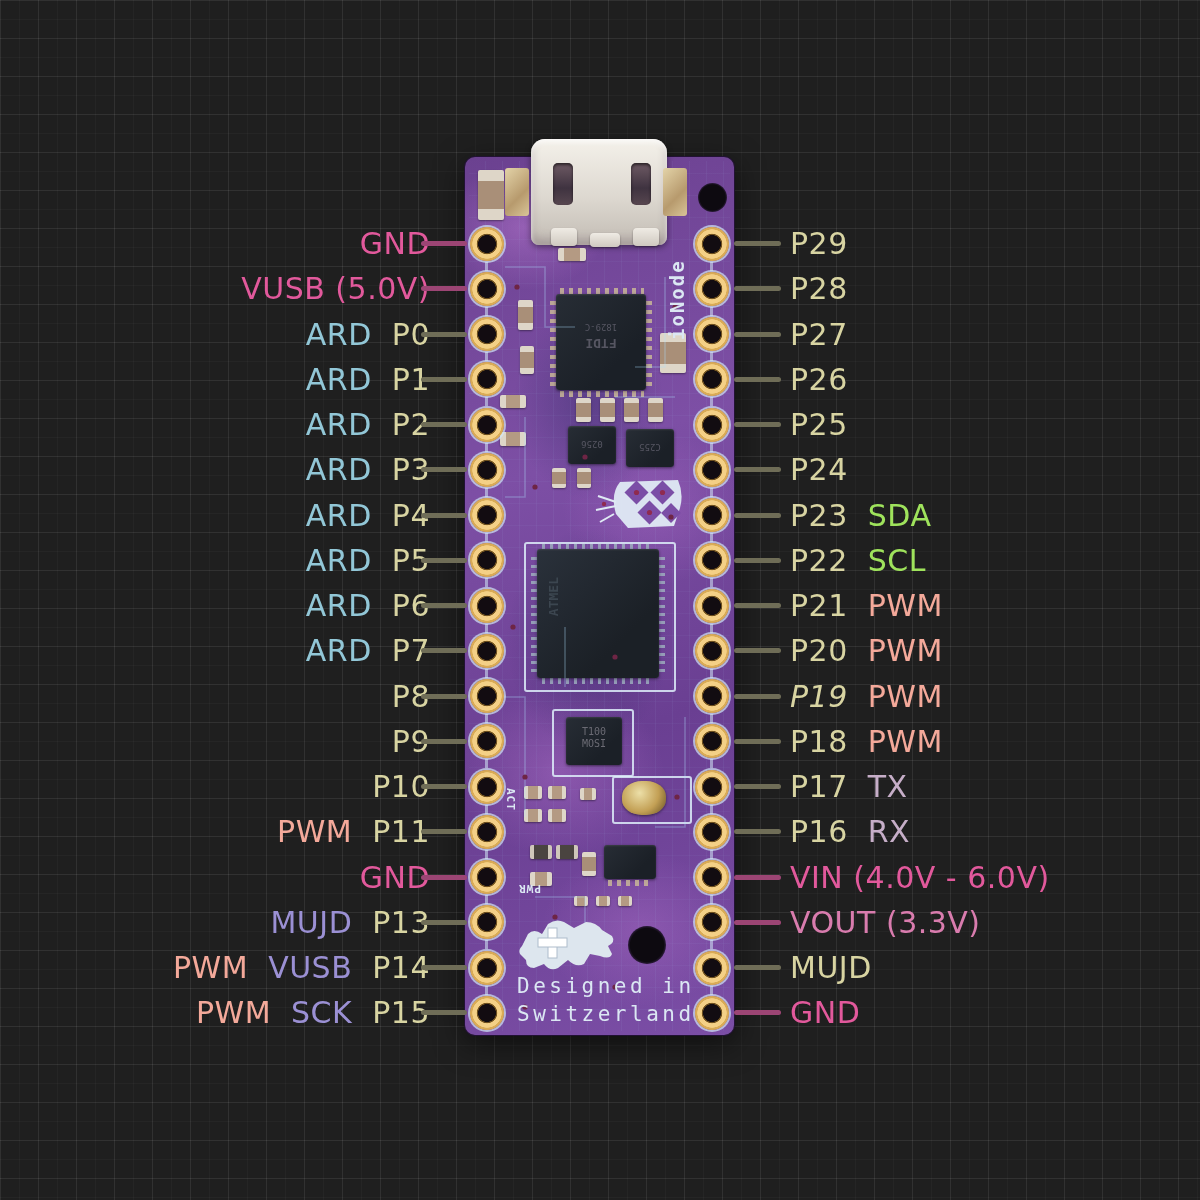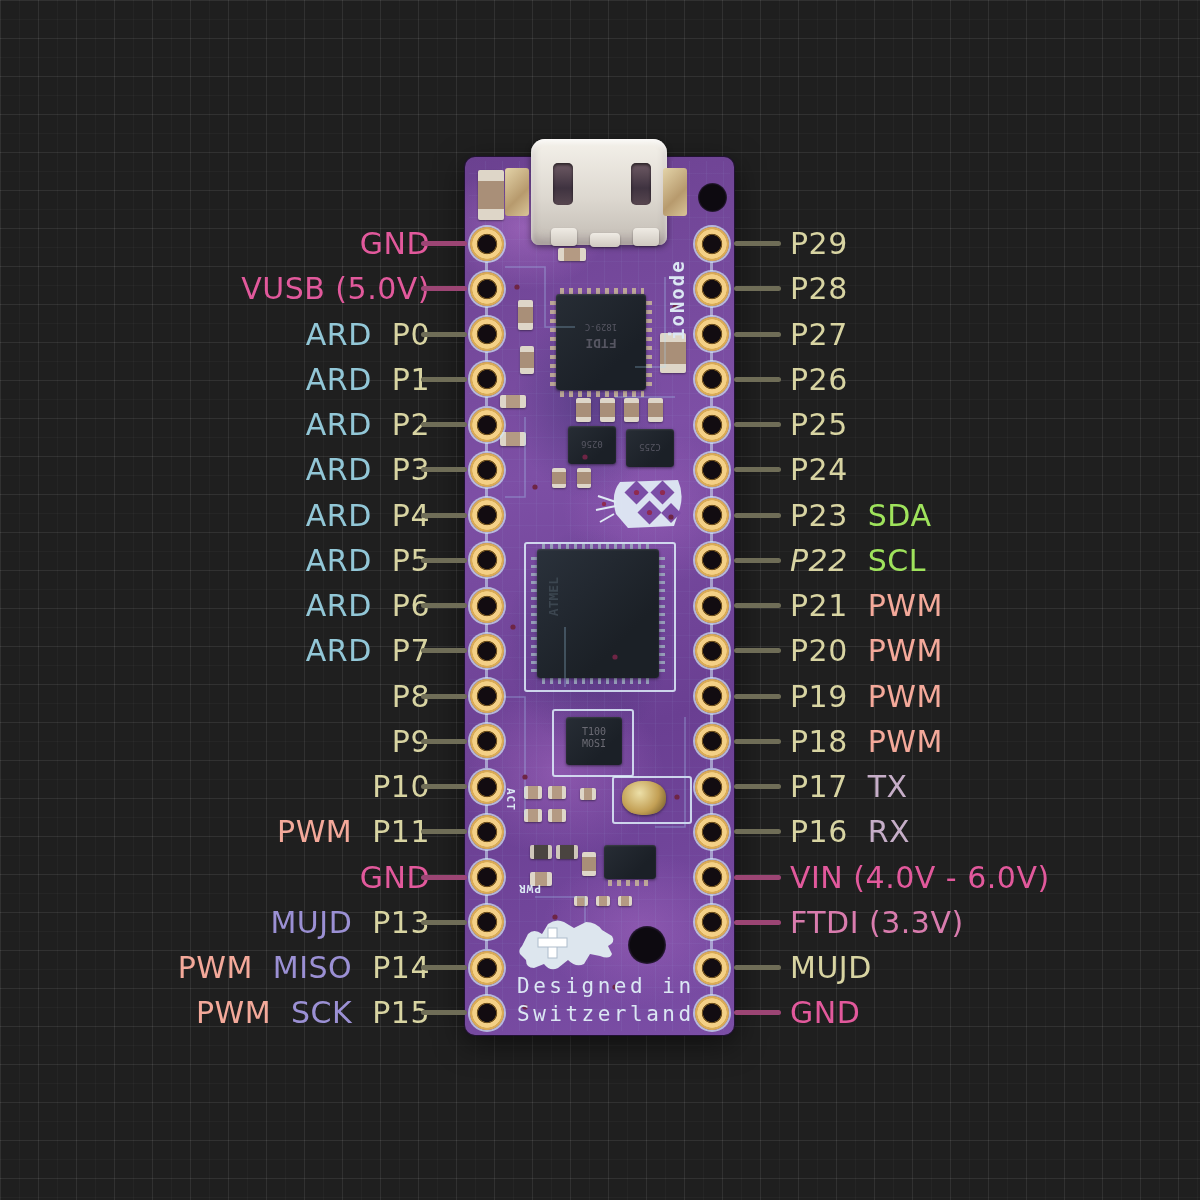--- a/index.html
+++ b/index.html
@@ -301,21 +301,21 @@
       <div class="pin-line left" style="top: 874.5px; background: rgb(156, 69, 116);"></div>
       <div class="pin stub" style="left: 470px; top: 860px;"></div>
       <div class="pin-row left" style="top: 902.25px;">
         <span style="color: rgb(155, 144, 212);">MUJD</span>
         <span style="color: rgb(216, 212, 162);">P13</span>
       </div>
       <div class="pin-line left" style="top: 919.75px; background: rgb(111, 109, 87);"></div>
       <div class="pin stub" style="left: 470px; top: 905.25px;"></div>
       <div class="pin-row left" style="top: 947.5px;">
         <span style="color: rgb(244, 169, 154);">PWM</span>
-        <span style="color: rgb(155, 144, 212);">MISO</span>
+        <span style="color: rgb(155, 144, 212);">VUSB</span>
         <span style="color: rgb(216, 212, 162);">P14</span>
       </div>
       <div class="pin-line left" style="top: 965px; background: rgb(111, 109, 87);"></div>
       <div class="pin stub" style="left: 470px; top: 950.5px;"></div>
       <div class="pin-row left" style="top: 992.75px;">
         <span style="color: rgb(244, 169, 154);">PWM</span>
         <span style="color: rgb(155, 144, 212);">SCK</span>
         <span style="color: rgb(216, 212, 162);">P15</span>
       </div>
       <div class="pin-line left" style="top: 1010.25px; background: rgb(111, 109, 87);"></div>
@@ -350,39 +350,39 @@
       </div>
       <div class="pin-line right" style="top: 467.25px; background: rgb(111, 109, 87);"></div>
       <div class="pin stub" style="left: 695px; top: 452.75px;"></div>
       <div class="pin-row right" style="top: 495px;">
         <span style="color: rgb(216, 212, 162);">P23</span>
         <span style="color: rgb(159, 227, 92);">SDA</span>
       </div>
       <div class="pin-line right" style="top: 512.5px; background: rgb(111, 109, 87);"></div>
       <div class="pin stub" style="left: 695px; top: 498px;"></div>
       <div class="pin-row right" style="top: 540.25px;">
-        <span style="color: rgb(216, 212, 162); font-style: italic;">P22</span>
+        <span style="color: rgb(216, 212, 162);">P22</span>
         <span style="color: rgb(159, 227, 92);">SCL</span>
       </div>
       <div class="pin-line right" style="top: 557.75px; background: rgb(111, 109, 87);"></div>
       <div class="pin stub" style="left: 695px; top: 543.25px;"></div>
       <div class="pin-row right" style="top: 585.5px;">
         <span style="color: rgb(216, 212, 162);">P21</span>
         <span style="color: rgb(244, 169, 154);">PWM</span>
       </div>
       <div class="pin-line right" style="top: 603px; background: rgb(111, 109, 87);"></div>
       <div class="pin stub" style="left: 695px; top: 588.5px;"></div>
       <div class="pin-row right" style="top: 630.75px;">
         <span style="color: rgb(216, 212, 162);">P20</span>
         <span style="color: rgb(244, 169, 154);">PWM</span>
       </div>
       <div class="pin-line right" style="top: 648.25px; background: rgb(111, 109, 87);"></div>
       <div class="pin stub" style="left: 695px; top: 633.75px;"></div>
       <div class="pin-row right" style="top: 676px;">
-        <span style="color: rgb(216, 212, 162);">P19</span>
+        <span style="color: rgb(216, 212, 162); font-style: italic;">P19</span>
         <span style="color: rgb(244, 169, 154);">PWM</span>
       </div>
       <div class="pin-line right" style="top: 693.5px; background: rgb(111, 109, 87);"></div>
       <div class="pin stub" style="left: 695px; top: 679px;"></div>
       <div class="pin-row right" style="top: 721.25px;">
         <span style="color: rgb(216, 212, 162);">P18</span>
         <span style="color: rgb(244, 169, 154);">PWM</span>
       </div>
       <div class="pin-line right" style="top: 738.75px; background: rgb(111, 109, 87);"></div>
       <div class="pin stub" style="left: 695px; top: 724.25px;"></div>
@@ -397,21 +397,21 @@
         <span style="color: rgb(198, 174, 200);">RX</span>
       </div>
       <div class="pin-line right" style="top: 829.25px; background: rgb(111, 109, 87);"></div>
       <div class="pin stub" style="left: 695px; top: 814.75px;"></div>
       <div class="pin-row right" style="top: 857px;">
         <span style="color: rgb(226, 89, 156);">VIN (4.0V - 6.0V)</span>
       </div>
       <div class="pin-line right" style="top: 874.5px; background: rgb(156, 69, 116);"></div>
       <div class="pin stub" style="left: 695px; top: 860px;"></div>
       <div class="pin-row right" style="top: 902.25px;">
-        <span style="color: rgb(217, 124, 174);">FTDI (3.3V)</span>
+        <span style="color: rgb(217, 124, 174);">VOUT (3.3V)</span>
       </div>
       <div class="pin-line right" style="top: 919.75px; background: rgb(156, 69, 116);"></div>
       <div class="pin stub" style="left: 695px; top: 905.25px;"></div>
       <div class="pin-row right" style="top: 947.5px;">
         <span style="color: rgb(216, 212, 162);">MUJD</span>
       </div>
       <div class="pin-line right" style="top: 965px; background: rgb(111, 109, 87);"></div>
       <div class="pin stub" style="left: 695px; top: 950.5px;"></div>
       <div class="pin-row right" style="top: 992.75px;">
         <span style="color: rgb(226, 89, 156);">GND</span>

